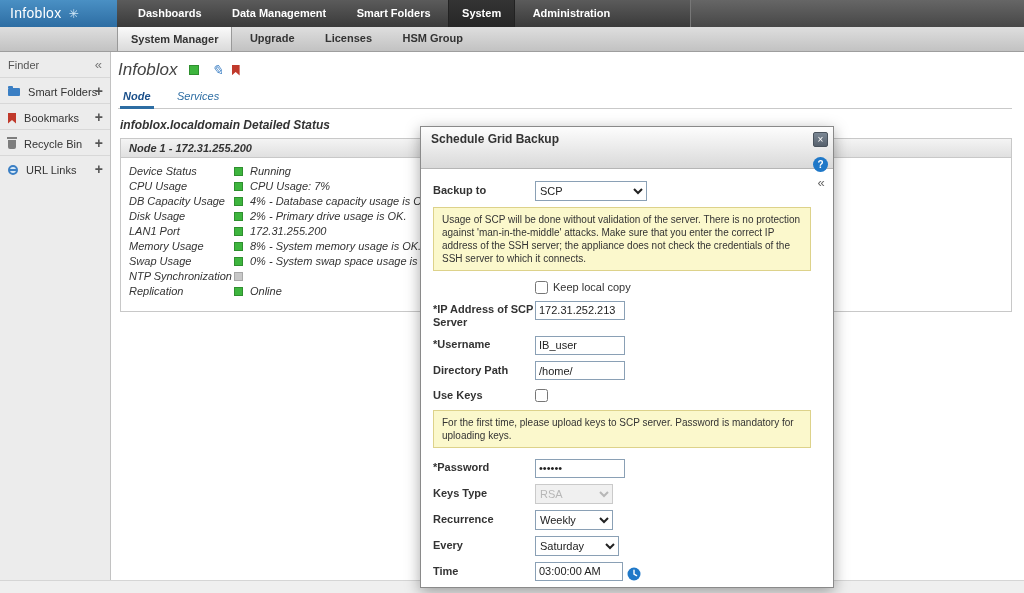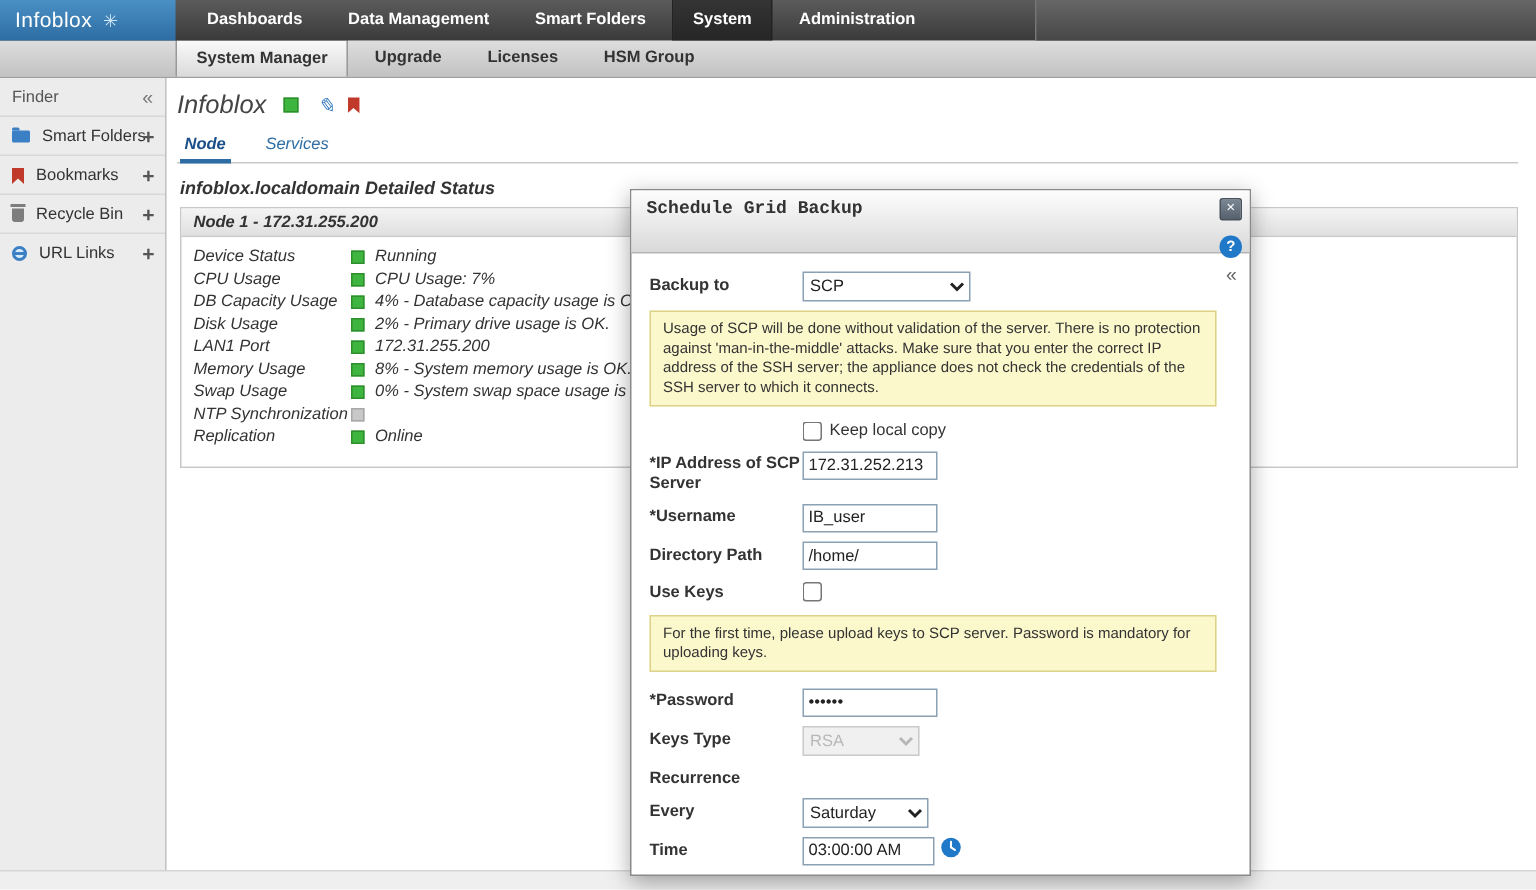--- a/index.html
+++ b/index.html
@@ -82,21 +82,21 @@
   .node-body { padding: 6px 8px 12px 8px; }
   .status-row { display: flex; align-items: flex-start; line-height: 15px; font-size: 11px; color: #333; }
   .status-label { width: 105px; flex: none; }
   .status-row .sq { flex: none; margin: 3px 7px 0 0; }
   .status-value { flex: 1; }
 
   
   .modal { position: absolute; left: 420px; top: 126px; width: 414px; background: #fff;
     border: 1px solid #8a8a8a; box-shadow: 0 4px 14px rgba(0,0,0,.35); z-index: 20; }
   .modal-header { position: relative; height: 42px; background: linear-gradient(#fdfdfd, #d9d9d9);
-    border-bottom: 1px solid #b5b5b5; font-family: Liberation Mono, monospace; }
+    border-bottom: 1px solid #b5b5b5; }
   .modal-title { font-size: 12px; font-weight: bold; color: #333; line-height: 25px; padding-left: 10px; }
   .modal-close { position: absolute; right: 5px; top: 5px; width: 15px; height: 15px;
     background: linear-gradient(#7b8794, #57616d); border: 1px solid #49525c; border-radius: 2px;
     color: #fff; font-size: 10px; line-height: 13px; text-align: center; cursor: pointer; }
   .modal-help { position: absolute; right: 4px; top: 30px; width: 16px; text-align: center; }
   .help-circle { width: 15px; height: 15px; border-radius: 50%; background: #1f78c8; color: #fff;
     font-size: 10px; font-weight: bold; line-height: 15px; text-align: center; cursor: pointer; }
   .help-collapse { color: #666; font-size: 13px; margin-top: 3px; cursor: pointer; }
 
   .modal-body { padding: 12px 22px 0 12px; }
@@ -111,21 +111,21 @@
     border: 1px solid #8aa0b5; padding: 0 3px; color: #222; }
   select { height: 20px; font-size: 11px; font-family: "Liberation Sans", sans-serif;
     border: 1px solid #8aa0b5; color: #222; background: #fff; cursor: pointer; }
   select:disabled { background: #ebebeb; color: #999; border-color: #b5b5b5; }
   .warnbox { background: #fbf8cc; border: 1px solid #ddd28a; font-size: 10px; color: #333;
     line-height: 13px; padding: 5px 8px; margin: 4px 0 10px 0; }
   .keybtn { font-size: 11px; font-family: "Liberation Sans", sans-serif; color: #8a8a8a;
     background: linear-gradient(#fbfbfb, #e3e3e3); border: 1px solid #b5b5b5; border-radius: 3px;
     padding: 3px 9px; }
   .or-sep { font-size: 11px; font-weight: bold; color: #333; margin: 0 6px; }
-  .time-wrap { display: flex; align-items: flex-start; }
+  .time-wrap { display: flex; align-items: flex-end; }
   .clock-svg { margin-left: 4px; cursor: pointer; }
 
   
   .bottom-strip { position: absolute; left: 0; right: 0; bottom: 0; height: 13px;
     background: #efefef; border-top: 1px solid #d5d5d5; }
 </style>
 </head>
 <body>
 
 <div class="topbar" data-name="top-navigation-bar">
@@ -343,20 +343,25 @@
       <span class="fctrl">
         <select disabled="" style="width:78px" data-name="keys-type-select">
           <option>RSA</option>
         </select>
       </span>
     </div>
 
 
     <div class="frow" data-name="recurrence-row">
       <span class="flabel" data-name="recurrence-label">Recurrence</span>
+      <span class="fctrl">
+        <select style="width:78px" data-name="recurrence-select">
+          <option>Weekly</option>
+        </select>
+      </span>
     </div>
 
     <div class="frow" data-name="every-row">
       <span class="flabel" data-name="every-label">Every</span>
       <span class="fctrl">
         <select style="width:84px" data-name="every-select">
           <option>Saturday</option>
         </select>
       </span>
     </div>

